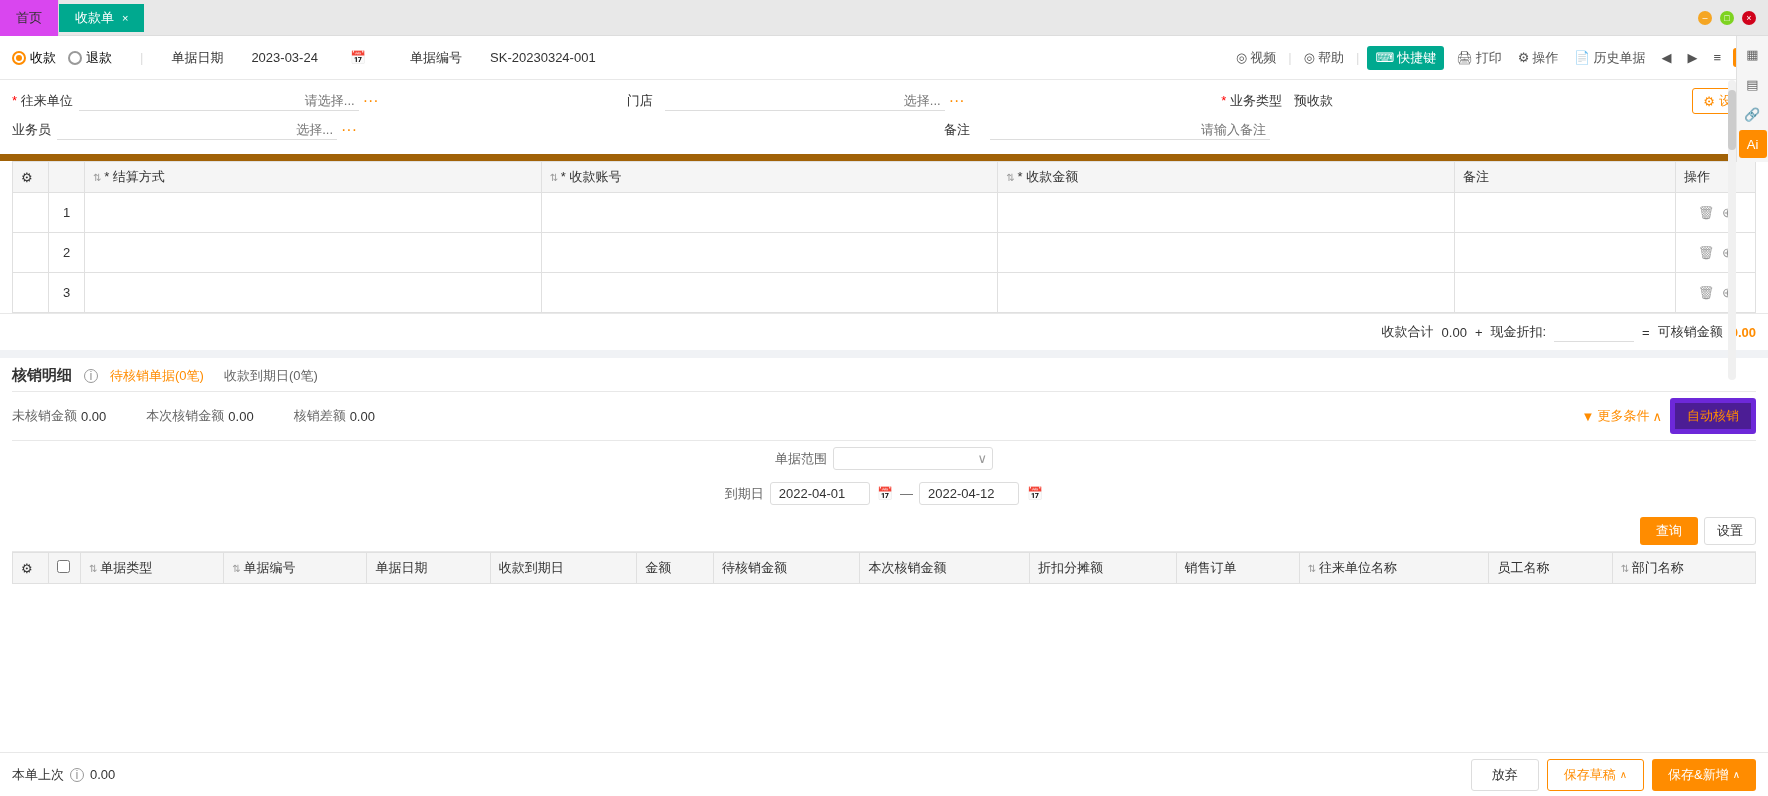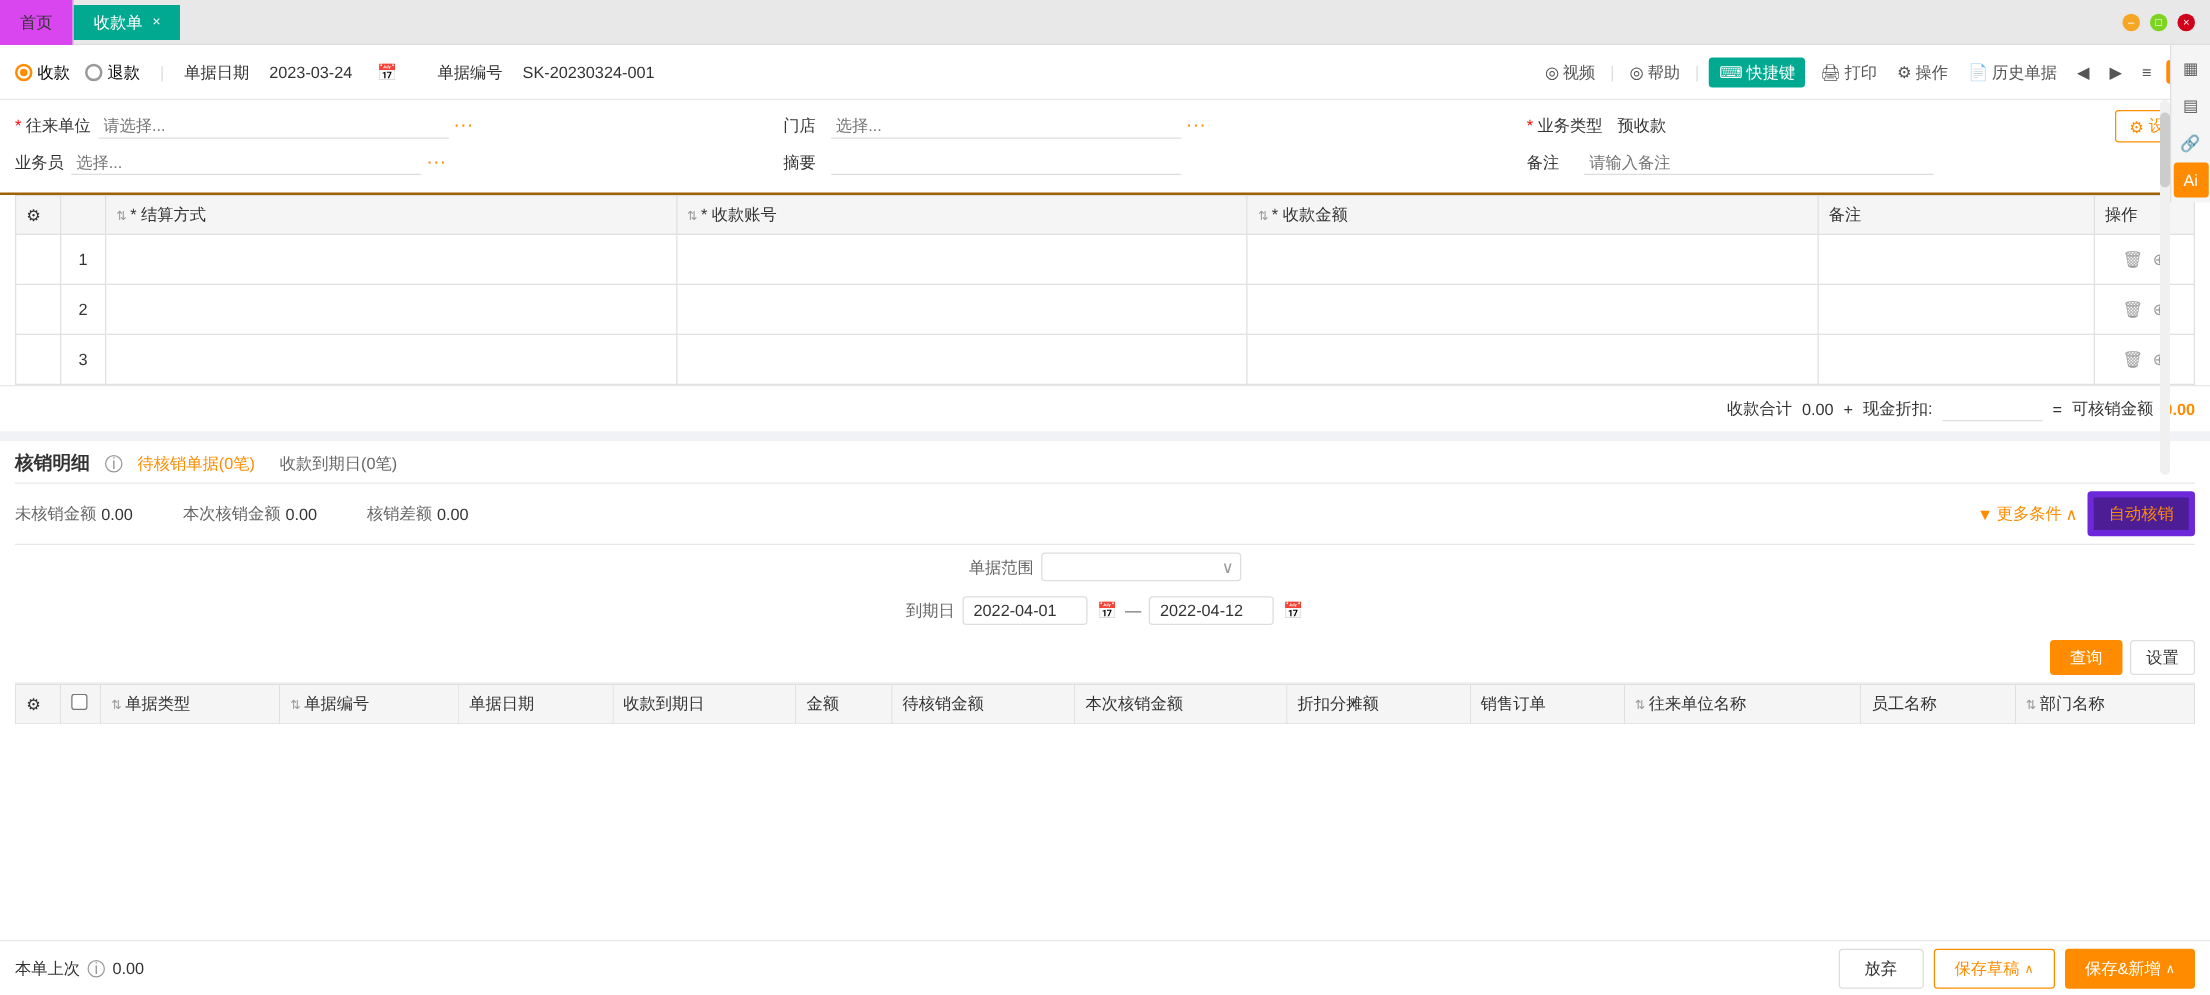--- a/index.html
+++ b/index.html
@@ -25,48 +25,48 @@
     .win-min { background: #f5a623; }
     .win-max { background: #7ed321; }
     .win-close { background: #d0021b; }
 
     
     .main-wrapper { background: #fff; height: calc(796px - 36px); display: flex; flex-direction: column; }
 
     
     .top-toolbar {
       display: flex; align-items: center; padding: 6px 12px; border-bottom: 1px solid #e8e8e8;
-      background: #fff; height: 44px; gap: 16px;
+      background: #fff; height: 44px; gap: 28px;
     }
     .radio-group { display: flex; align-items: center; gap: 12px; }
     .radio-item { display: flex; align-items: center; gap: 4px; cursor: pointer; }
     .radio-dot { width: 14px; height: 14px; border-radius: 50%; border: 2px solid #ff8c00; display: flex; align-items: center; justify-content: center; }
     .radio-dot.active::after { content: ''; width: 6px; height: 6px; border-radius: 50%; background: #ff8c00; }
     .radio-dot.inactive { border-color: #999; }
     .date-label { color: #333; font-weight: 500; }
     .date-value { color: #333; }
     .calendar-icon { color: #ff8c00; cursor: pointer; margin-left: 4px; }
     .doc-num-label { color: #333; font-weight: 500; margin-left: 16px; }
     .doc-num-value { color: #333; }
     .toolbar-right { margin-left: auto; display: flex; align-items: center; gap: 8px; }
     .toolbar-btn { display: flex; align-items: center; gap: 3px; color: #555; cursor: pointer; padding: 2px 4px; }
     .toolbar-btn-highlight { background: #00a98f; color: #fff; padding: 3px 8px; border-radius: 3px; display: flex; align-items: center; gap: 3px; cursor: pointer; }
     .toolbar-sep { color: #ddd; }
 
     
     .form-area {
-      padding: 8px 12px; border-bottom: 2px solid #a16207; background: #fff;
+      padding: 8px 12px; border-bottom: 7px solid #a16207; background: #fff;
     }
     .form-row { display: flex; align-items: center; gap: 0; margin-bottom: 6px; }
     .form-field { display: flex; align-items: center; flex: 1; }
     .form-label { white-space: nowrap; margin-right: 6px; color: #333; }
     .form-label.required::before { content: '* '; color: #f00; }
     .form-input {
       border: none; border-bottom: 1px solid #ddd; padding: 2px 4px; color: #999;
-      flex: 1; outline: none; background: transparent;
+      flex: 1; outline: none; background: transparent; text-align: right;
     }
     .form-more { color: #ff8c00; cursor: pointer; margin-left: 4px; font-size: 16px; line-height: 1; }
     .form-separator { width: 40px; }
 
     
     .table-wrapper { flex: 0 0 auto; padding: 0 12px; background: #fff; }
     .data-table { width: 100%; border-collapse: collapse; }
     .data-table th {
       background: #f5f5f5; border: 1px solid #e0e0e0; padding: 6px 8px;
       text-align: left; color: #333; font-weight: 500; white-space: nowrap;
@@ -293,24 +293,20 @@
     </div>
     <div class="form-row">
 
       <div class="form-field" style="flex:2;">
         <span class="form-label">业务员</span>
         <input class="form-input" type="text" style="max-width: 280px;" placeholder="选择...">
         <span class="form-more">···</span>
       </div>
       <div class="form-separator"></div>
 
-      <div class="form-field" style="flex:2;">
-        <span class="form-label" style="margin-left:20px;">摘要</span>
-        <input class="form-input" type="text" style="max-width: 280px; margin-left: 6px;">
-      </div>
       <div class="form-separator"></div>
 
       <div class="form-field" style="flex:2;">
         <span class="form-label" style="margin-left:20px;">备注</span>
         <input class="form-input" type="text" style="max-width: 280px; margin-left: 14px;" placeholder="请输入备注">
       </div>
     </div>
   </div>
 
   <div class="table-wrapper">

